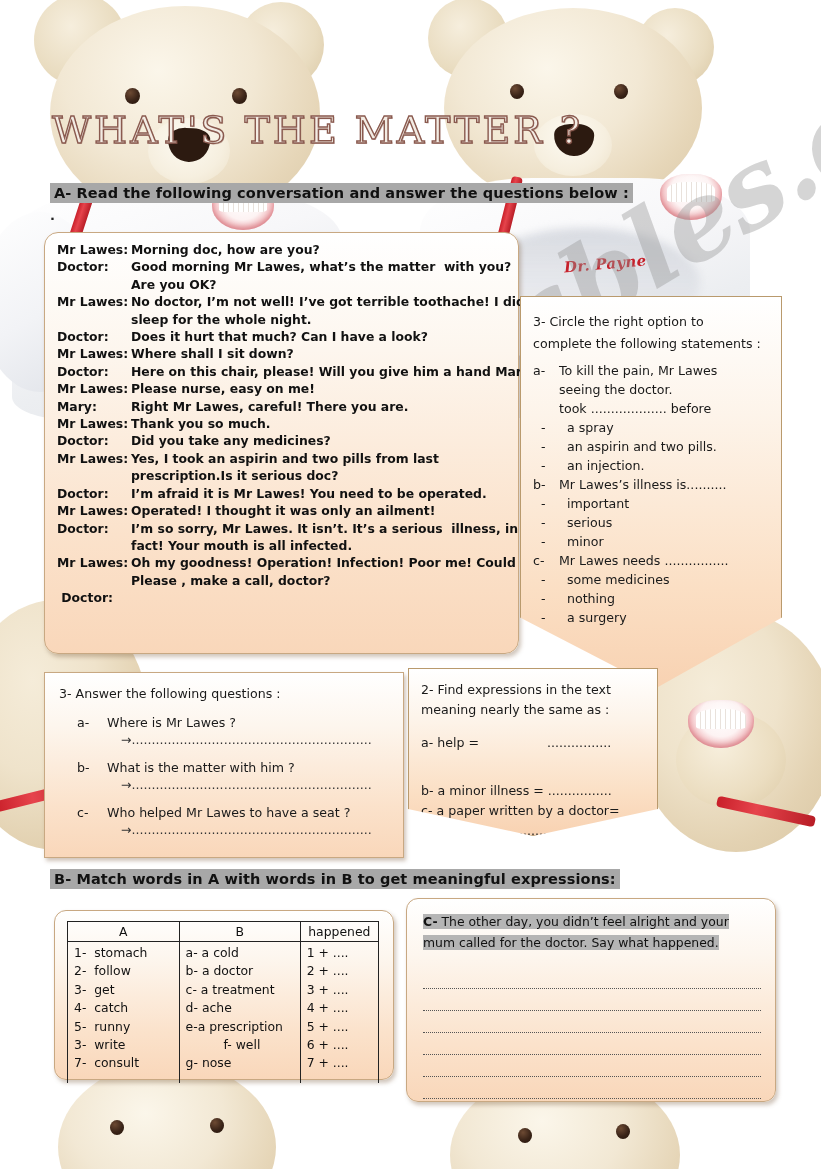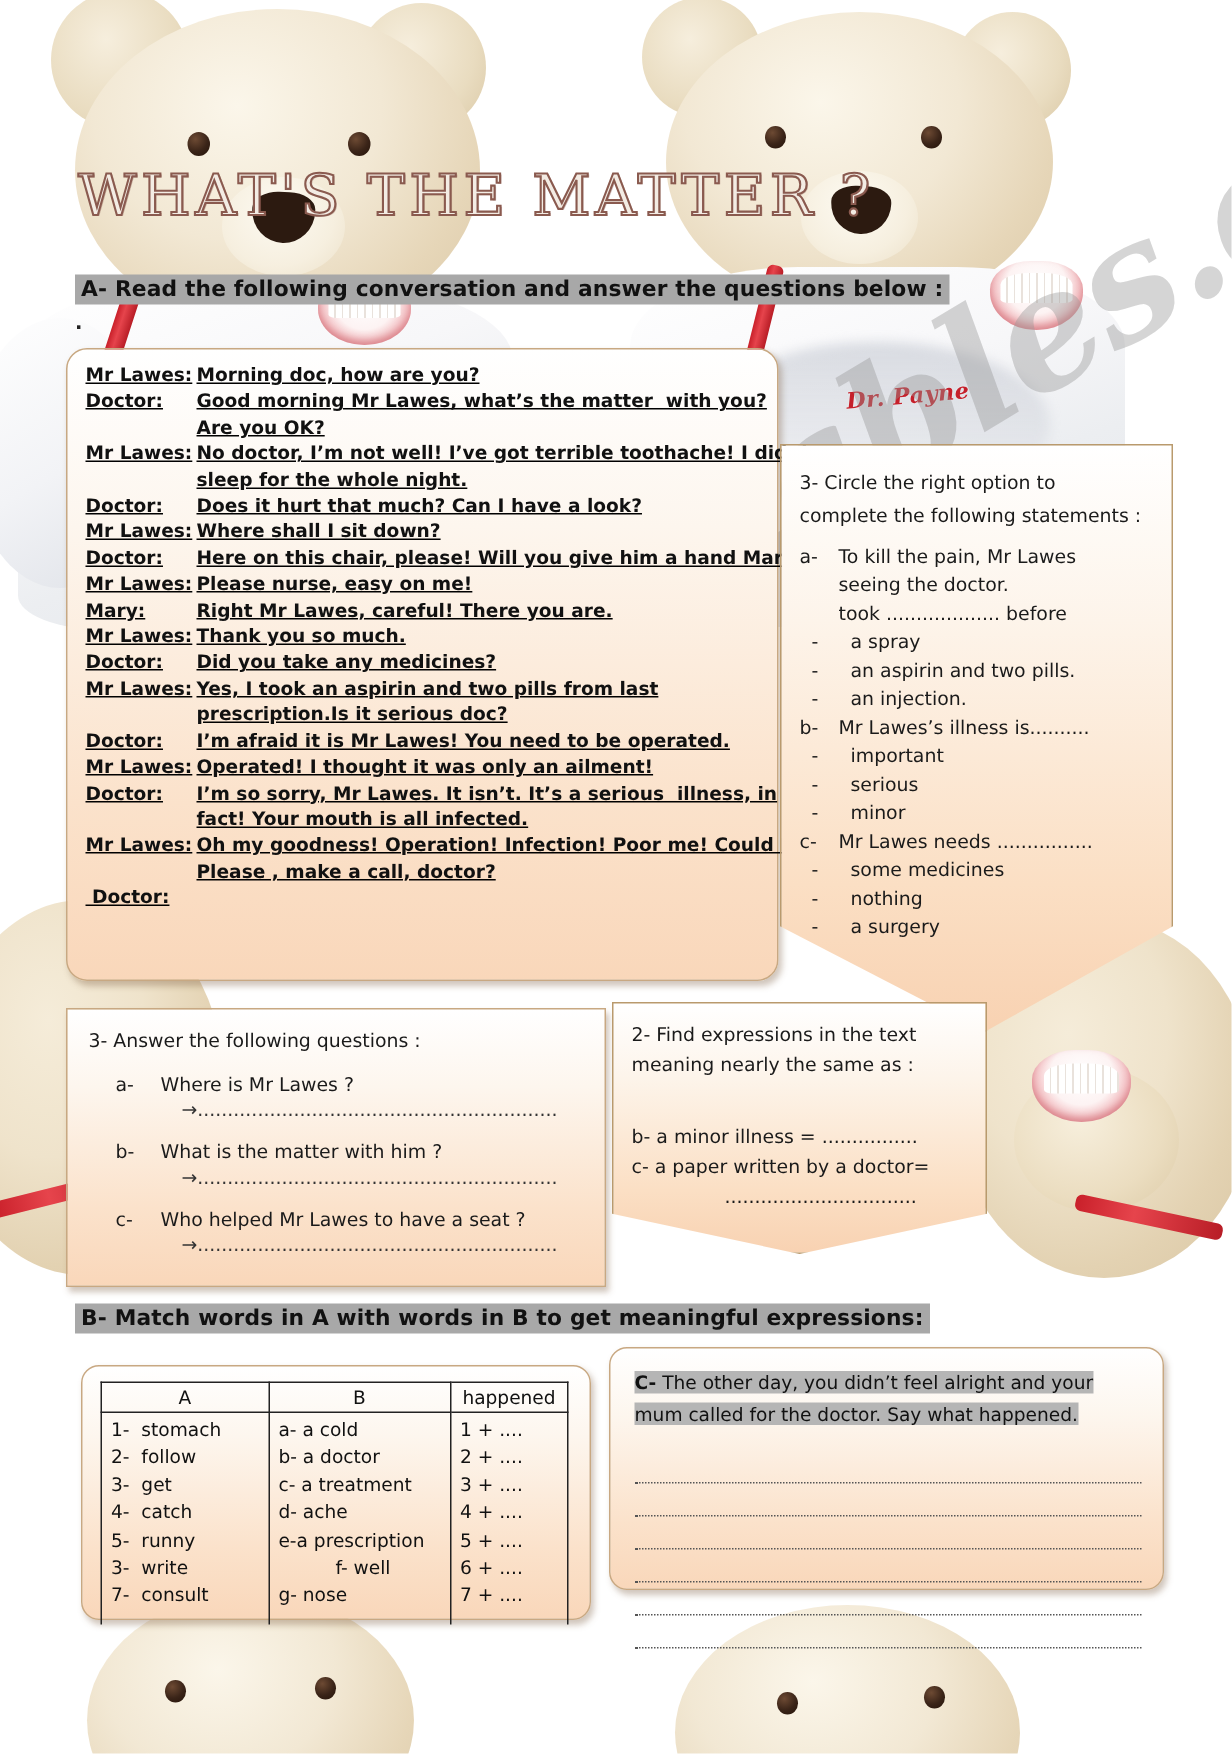--- a/index.html
+++ b/index.html
@@ -148,21 +148,21 @@
   .panel{
     position:absolute;
     border:1px solid #c8a882;
     background:linear-gradient(180deg,#ffffff 0%,#fdf6ee 28%,#fbe2cb 72%,#f9d7ba 100%);
     box-sizing:border-box;
   }
   .panel.round{border-radius:14px;}
   .panel.shadow{box-shadow:2px 3px 4px rgba(120,90,60,.35);}
 
   #convo{
-    left:44px;top:232px;width:475px;height:422px;text-decoration:underline;
+    left:44px;top:232px;width:475px;height:422px;
   }
   .convo-lines{
     padding:8px 10px 0 12px;
     font-family:"DejaVu Sans", sans-serif;
     font-weight:bold;
     font-size:12.4px;
     line-height:17.4px;
     color:#111;
   }
   .cline{display:flex;white-space:pre;}
@@ -235,21 +235,21 @@
   }
   table.match th{text-align:center;padding:2px 4px;}
   table.match td{border-top:none;border-bottom:none;}
   table.match .cellwrap{line-height:18.4px;}
   table.match td.pad{padding-bottom:10px;vertical-align:top;}
   .col-a{width:122px;}
   .col-b{width:118px;}
   .col-c{width:72px;}
 
   #writebox{
-    left:406px;top:898px;width:370px;height:162px;
+    left:406px;top:898px;width:370px;height:204px;
     border-radius:12px;
   }
   #writebox .inner{padding:12px 14px 0 16px;}
   .chead{
     background:#b5b5b5;
     display:inline;
     font-family:"DejaVu Sans", sans-serif;
     font-size:12.4px;
     color:#111;
     line-height:20px;
@@ -438,20 +438,21 @@
             <div class="ansline arrow">→............................................................</div>
           </div>
       </div>
     </div>
 
     <div class="pent" id="ex2">
       <div class="inner hw">
         <div class="lead">2- Find expressions in the text</div>
         <div class="lead">meaning nearly the same as :</div>
         <div class="items" id="ex2-items">
+            <div style="white-space: pre;">a- help =                 ................</div>
             <div style="white-space: pre; margin-top: 28px;">b- a minor illness = ................</div>
             <div style="white-space: pre;">c- a paper written by a doctor=</div>
           </div>
         <div class="dotline">................................</div>
       </div>
     </div>
 
     <div class="banner" id="banner-b">B- Match words in A with words in B to get meaningful expressions:</div>
 
     <div class="panel round shadow" id="matchbox">

